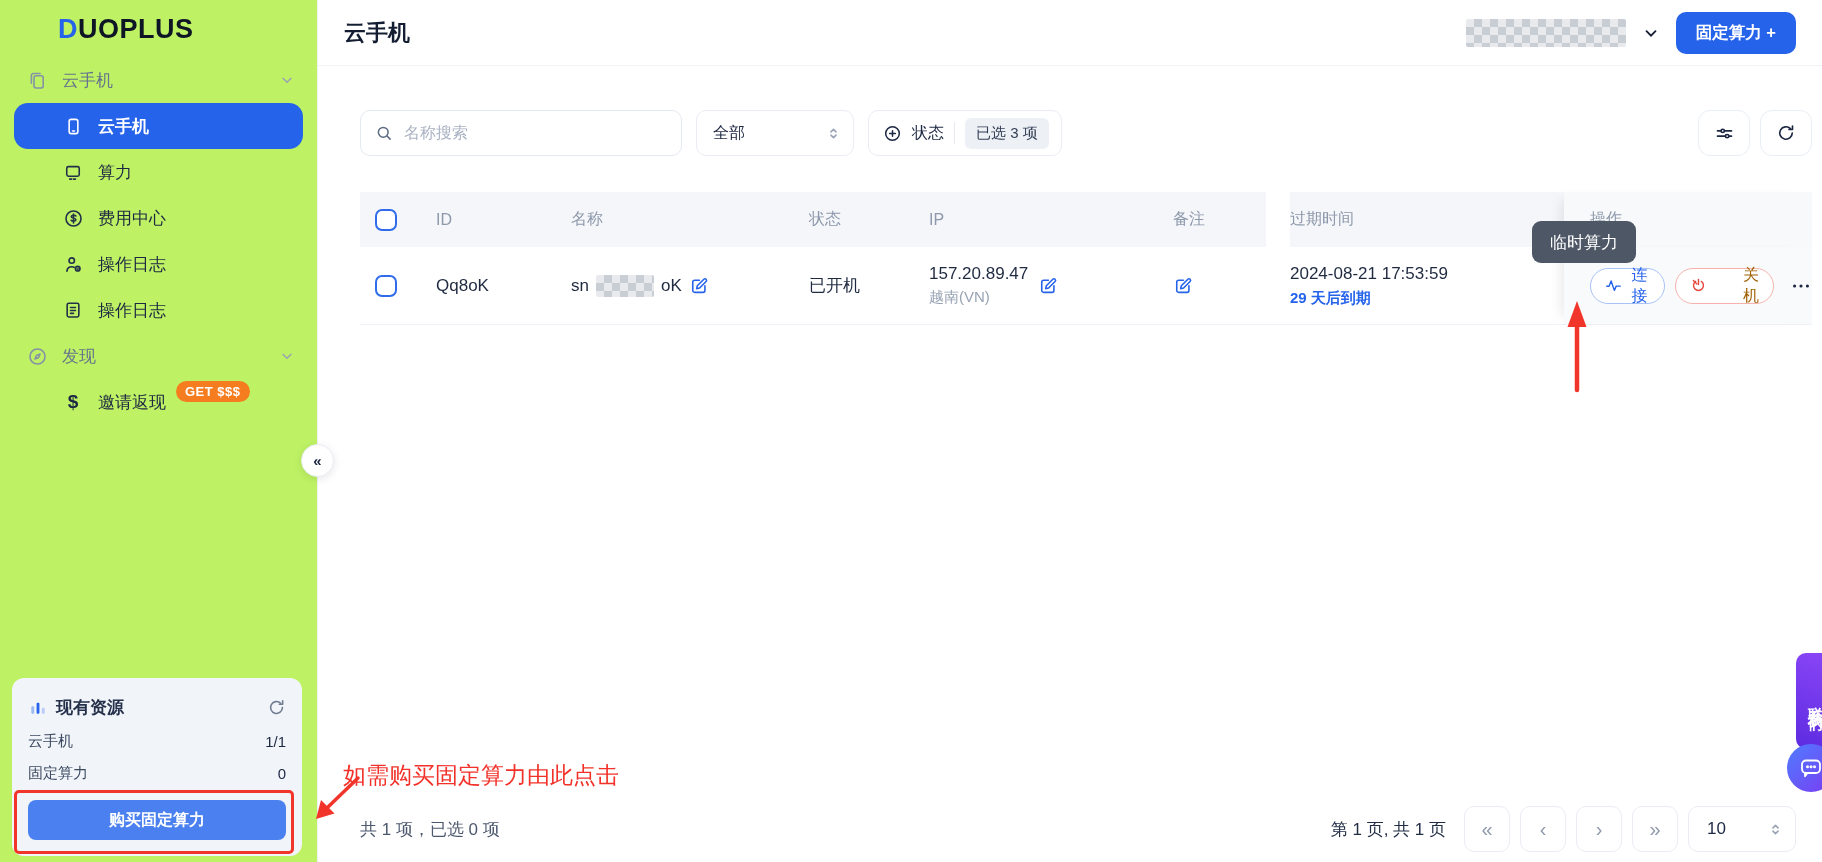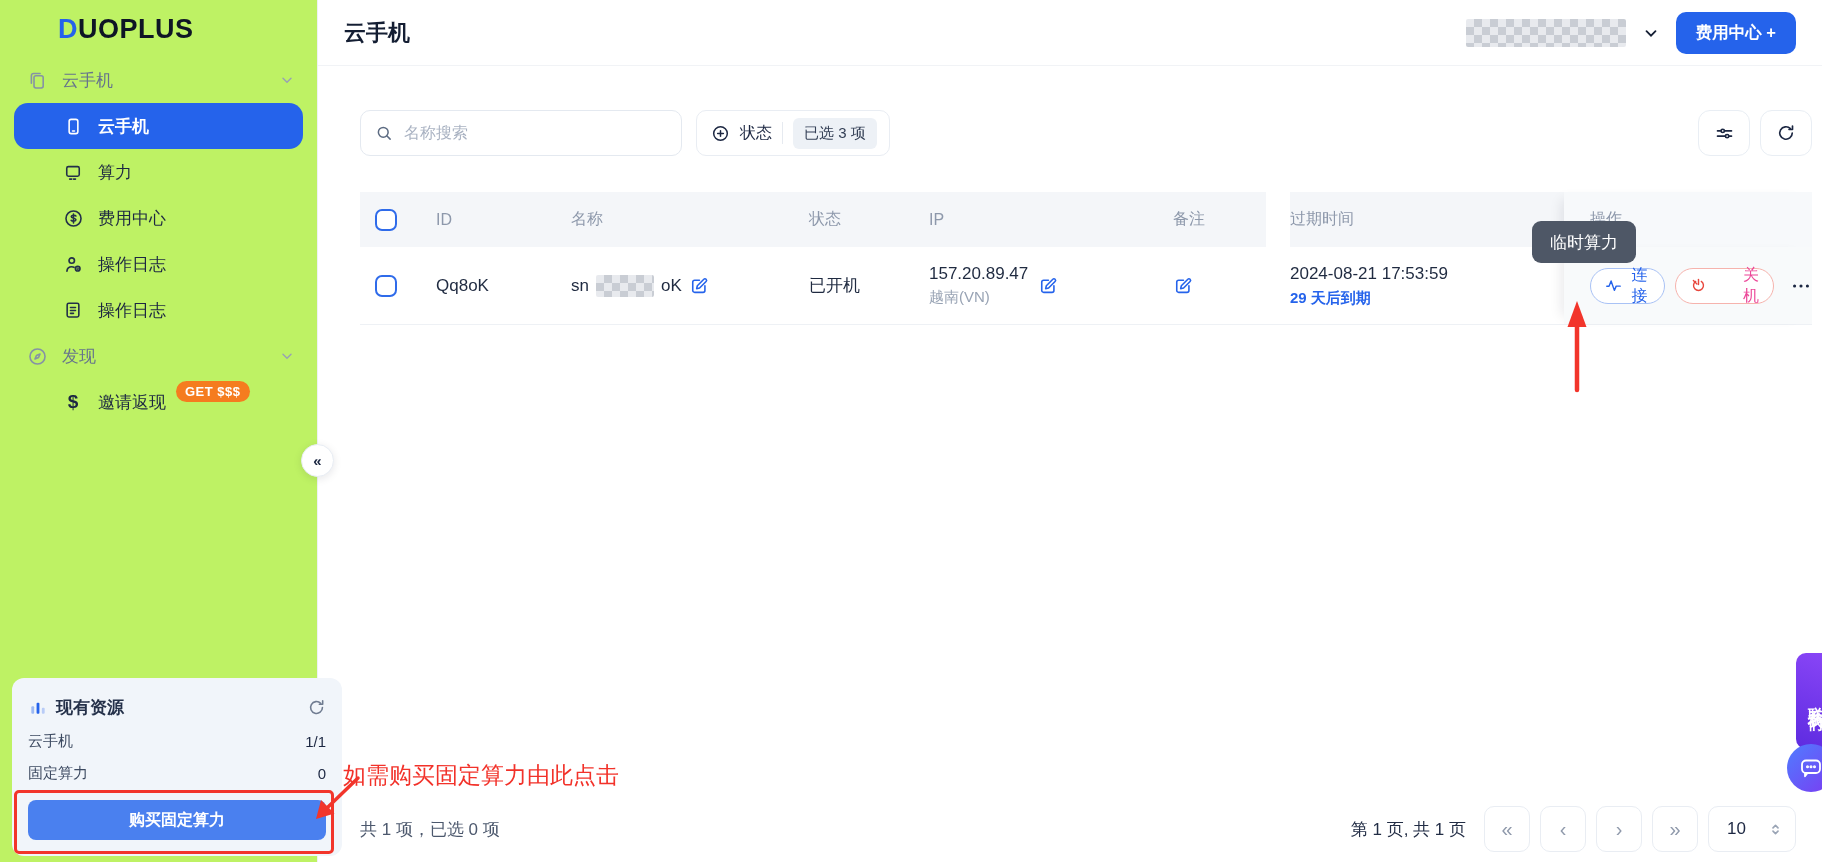--- a/index.html
+++ b/index.html
@@ -18,21 +18,21 @@
   .sub{padding-left:62px;color:#1c2742;}
   .active-wrap{padding:0 14px;height:46px;}
   .active-pill{height:46px;border-radius:14px;background:#2563eb;color:#fff;font-weight:700;
                display:flex;align-items:center;padding-left:48px;font-size:17px;cursor:pointer;}
   .active-pill .micon{width:22px;height:22px;margin-right:14px;display:flex;align-items:center;justify-content:center;}
   .badge-get{display:inline-block;margin-left:10px;transform:translateY(-11px);background:#f57c1f;color:#fff;
              font-size:13px;font-weight:800;padding:3px 9px;border-radius:999px;letter-spacing:.5px;text-align:right;}
   .dollar-ic{font-size:19px;font-weight:700;color:#1c2742;}
 
   
-  .res-card{position:absolute;left:12px;bottom:6px;width:330px;height:178px;background:#f1f5fa;
+  .res-card{position:absolute;left:12px;bottom:6px;width:290px;height:178px;background:#f1f5fa;
             border-radius:12px;padding:14px 16px 16px 16px;display:flex;flex-direction:column;}
   .res-title-row{display:flex;align-items:center;height:30px;}
   .res-title{font-size:17px;font-weight:700;color:#25314a;margin-left:8px;}
   .res-refresh{margin-left:auto;display:flex;cursor:pointer;}
   .res-row{display:flex;align-items:center;height:26px;margin-top:6px;font-size:15px;color:#3d4a61;}
   .res-val{margin-left:auto;color:#1c2742;}
   .buy-fixed-wrap{margin-top:auto;position:relative;}
   .buy-fixed-btn{width:100%;height:40px;border:none;border-radius:8px;background:#4a80ef;color:#fff;
                  font-size:16px;font-weight:600;font-family:inherit;cursor:pointer;}
   .red-box{position:absolute;left:-14px;right:-8px;top:-10px;bottom:-14px;border:3px solid #f2352b;
@@ -93,31 +93,31 @@
   .trow .w-op{background:#f8fafb;box-shadow:-10px 0 12px -8px rgba(16,24,40,.10);}
   .cb{width:22px;height:22px;border:2px solid #2f6bea;border-radius:7px;background:#fff;cursor:pointer;}
   .name-mosaic{width:58px;height:22px;}
   .two-line{display:flex;flex-direction:column;justify-content:center;}
   .line2{font-size:15px;color:#98a3b4;margin-top:4px;}
   .exp-hint{font-size:15px;font-weight:700;color:#2563eb;margin-top:5px;}
   .edit-ic{display:flex;cursor:pointer;}
   .pill-btn{height:36px;border-radius:18px;display:flex;align-items:center;gap:7px;padding:0 14px;font-size:16px;
             background:#fff;cursor:pointer;font-family:inherit;}
   .btn-connect{border:1px solid #a9c2f5;color:#2563eb;}
-  .btn-shutdown{border:1px solid #f6b3ad;color:#ec4899;margin-left:10px;gap:36px;}
+  .btn-shutdown{border:1px solid #f6b3ad;color:#a16207;margin-left:10px;gap:36px;}
   .dots-btn{margin-left:16px;display:flex;cursor:pointer;}
 
   
   .footer{position:absolute;left:42px;right:26px;bottom:10px;display:flex;align-items:center;}
   .summary{font-size:17px;color:#4c586d;}
   .pager{margin-left:auto;display:flex;align-items:center;gap:10px;}
   .page-info{font-size:17px;color:#222d45;margin-right:8px;}
   .pg-btn{width:46px;height:46px;border:1px solid #e9edf3;border-radius:10px;background:#fff;display:flex;
           align-items:center;justify-content:center;font-size:20px;color:#8f99ab;cursor:pointer;font-family:inherit;}
-  .page-size{width:88px;height:46px;border:1px solid #e9edf3;border-radius:10px;background:#fff;display:flex;
+  .page-size{width:108px;height:46px;border:1px solid #e9edf3;border-radius:10px;background:#fff;display:flex;
              align-items:center;padding:0 12px 0 18px;font-size:17px;color:#1c2742;cursor:pointer;}
   .page-size .dchev{margin-left:auto;display:flex;}
 
   
   .tooltip{position:absolute;left:1532px;top:221px;width:104px;height:42px;background:#4e5766;color:#fff;
            border-radius:9px;display:flex;align-items:center;justify-content:center;font-size:17px;z-index:6;}
   .arrow-connect{position:absolute;left:1556px;top:298px;z-index:6;}
   .annotation-text{position:absolute;left:343px;top:760px;font-size:23px;color:#f2322a;font-weight:500;z-index:6;}
   .arrow-annot{position:absolute;left:306px;top:773px;z-index:6;}
 
@@ -269,38 +269,47 @@
   <main class="main">
     <header class="topbar">
       <span class="page-title">云手机</span>
       <div class="topbar-right">
         <span class="mosaic account-mosaic"></span>
         <span style="display:flex;">
           <svg width="18" height="18" viewBox="0 0 24 24" fill="none" stroke="#141e33" stroke-width="2.4" stroke-linecap="round">
               <path d="M6 9.5l6 6 6-6"></path>
             </svg>
         </span>
-        <button class="buy-phone-btn">费用中心 +</button>
+        <button class="buy-phone-btn">固定算力 +</button>
       </div>
     </header>
 
     <div class="content">
 
       <div class="toolbar">
         <div class="search-box">
           <span style="display:flex;">
             <svg width="18" height="18" viewBox="0 0 24 24" fill="none" stroke="#5c6b82" stroke-width="2" stroke-linecap="round">
                 <circle cx="11" cy="11" r="6.5"></circle>
                 <path d="M16 16l4.2 4.2"></path>
               </svg>
           </span>
           <input placeholder="名称搜索" style="">
         </div>
 
 
+        <div class="select sel-all">
+          <span>全部</span>
+          <span class="dchev">
+            <svg width="15" height="15" viewBox="0 0 16 16" fill="none" stroke="#9aa4b5" stroke-width="1.7" stroke-linecap="round" stroke-linejoin="round">
+                <path d="M5.3 6.3L8 3.6l2.7 2.7"></path>
+                <path d="M5.3 9.7L8 12.4l2.7-2.7"></path>
+              </svg>
+          </span>
+        </div>
 
         <div class="status-filter">
           <span style="display:flex;">
             <svg width="19" height="19" viewBox="0 0 24 24" fill="none" stroke="#1c2742" stroke-width="1.9" stroke-linecap="round">
                 <circle cx="12" cy="12" r="8.6"></circle>
                 <path d="M12 8.4v7.2M8.4 12h7.2"></path>
               </svg>
           </span>
           <span class="status-label">状态</span>
           <span class="vdiv"></span>

